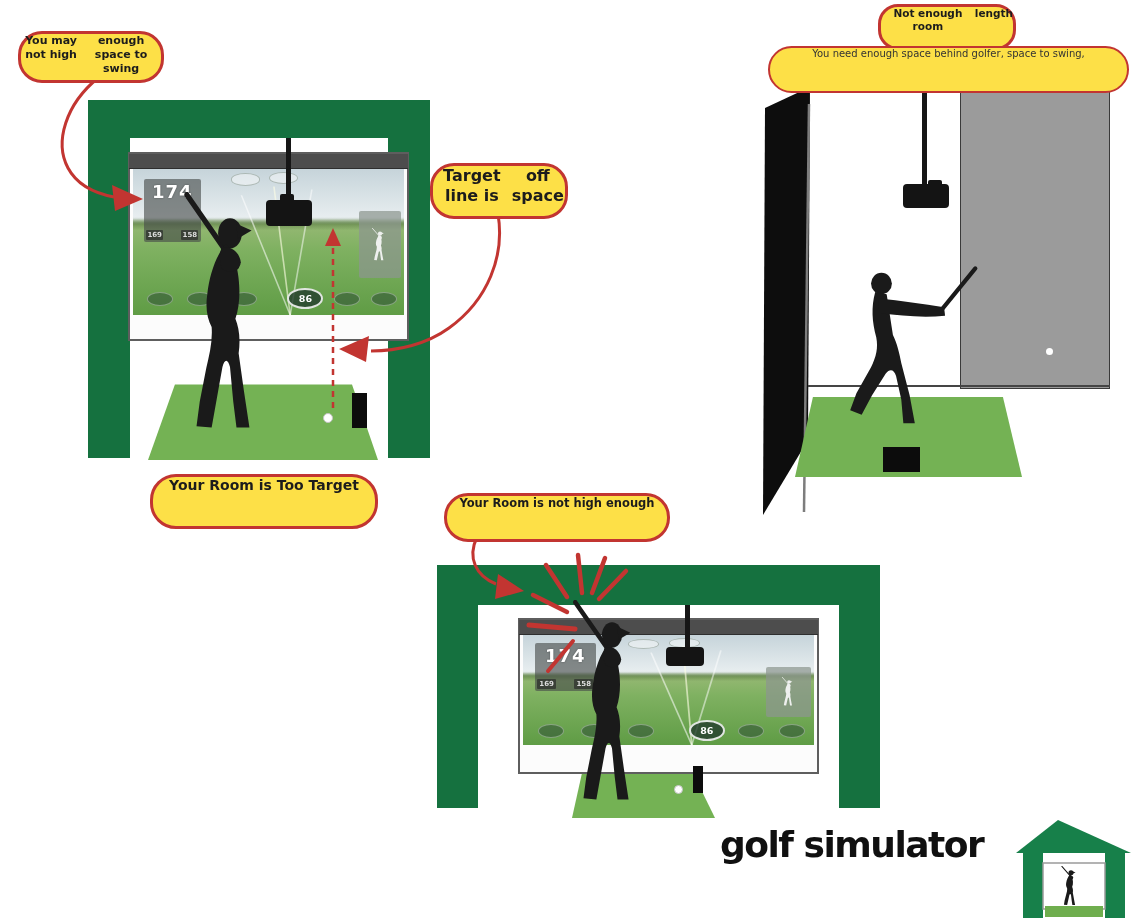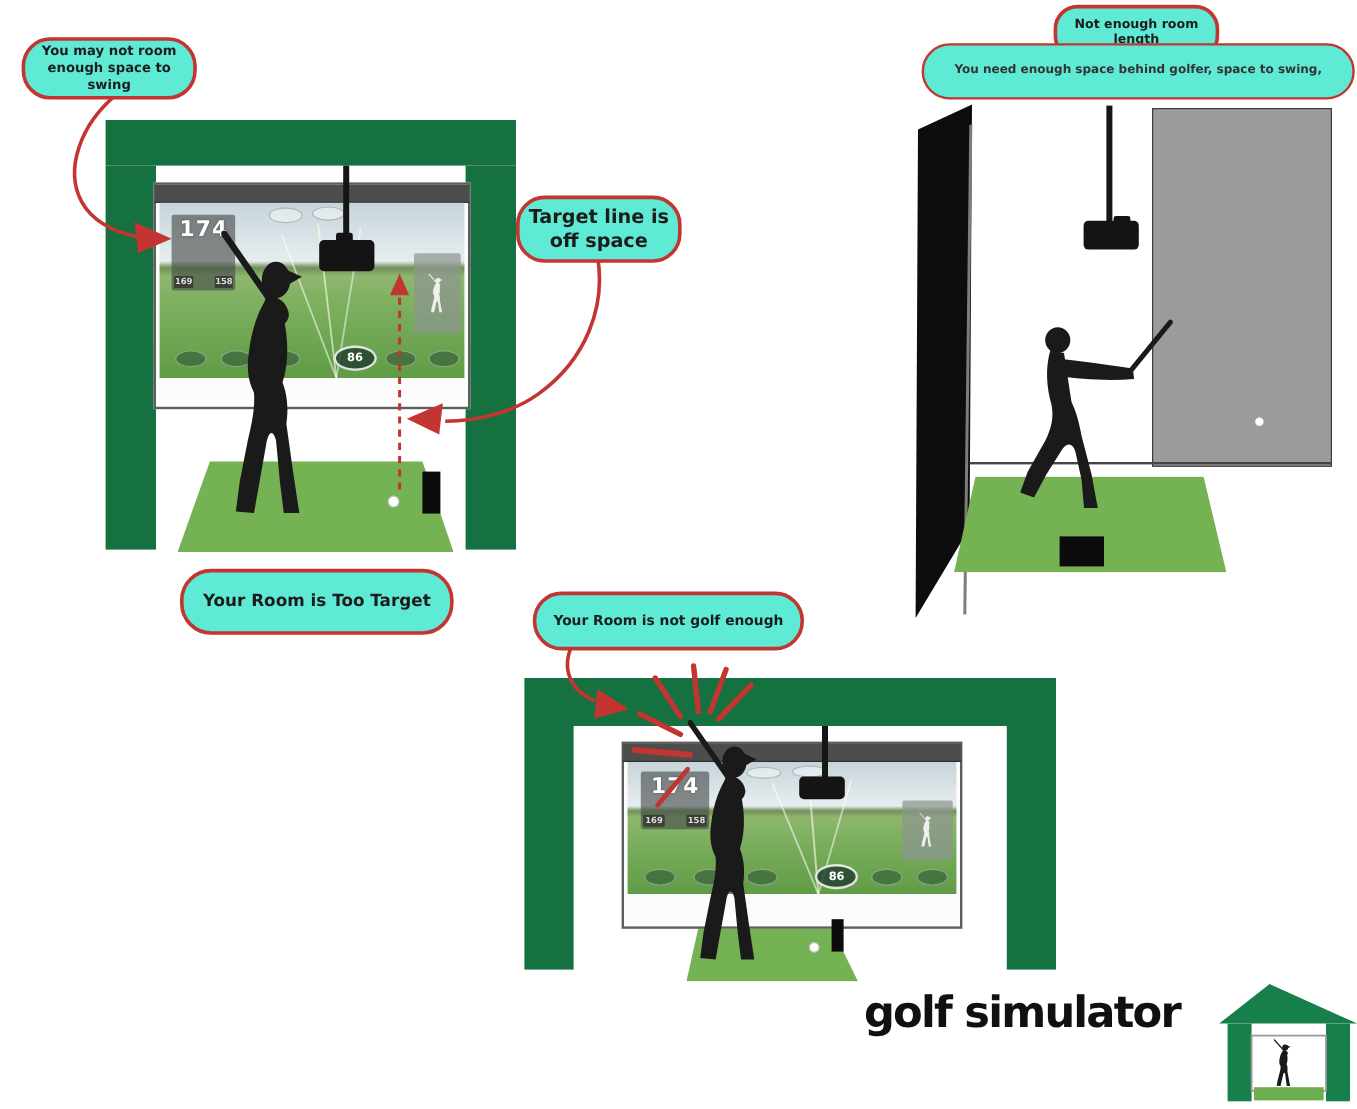--- a/index.html
+++ b/index.html
@@ -8,31 +8,31 @@
     --mat:#74b254;
     --red:#c23531;
     --wallgray:#9b9b9b;
   }
   html,body{margin:0;padding:0;background:#fff;}
   body{font-family:"DejaVu Sans","Liberation Sans",sans-serif;}
   #canvas{position:relative;width:1131px;height:924px;background:#fff;overflow:hidden;}
 
   
   .bubble{
-    position:absolute;background:#5eead4;border:3px solid var(--red);
-    border-radius:24px;display:flex;flex-direction:column;justify-content:center;
+    position:absolute;background:#fde047;border:3px solid var(--red);
+    border-radius:24px;display:flex;flex-direction:row;justify-content:center;
     text-align:center;color:#1c1c1c;font-weight:bold;z-index:60;line-height:1.25;
   }
   .bubble span{display:block;}
 
   
   .beam,.pillar{position:absolute;background:var(--green);z-index:1;}
 
   
-  .sim-screen{position:absolute;background:#fcfcfc;border:2px solid #5e5e5e;z-index:3;}
+  .sim-screen{position:absolute;background:#fcfcfc;border:2px solid #5e5e5e;z-index:3;padding-left:17px;}
   .sim-bar{position:absolute;left:-1px;right:-1px;top:0;height:14px;background:#4d4d4d;border-bottom:1px solid #2e2e2e;}
   .sim-img{position:absolute;left:3px;right:3px;top:15px;
     background:
       linear-gradient(180deg, rgba(78,114,58,0) 33%, rgba(74,108,55,.55) 37%, rgba(78,114,58,0) 42%),
       linear-gradient(180deg,#c6d4da 0%,#e8eef0 34%,#95b873 38%,#7fb161 55%,#5f9c45 100%);
     overflow:hidden;}
   .hud{position:absolute;left:4%;top:7%;width:21%;height:40%;background:rgba(70,75,72,.62);
     border-radius:2px;display:flex;flex-direction:column;align-items:center;justify-content:space-between;padding:2px 0;}
   .hud .dist{color:#fff;font-weight:bold;font-size:18px;letter-spacing:1px;text-shadow:0 0 2px rgba(0,0,0,.4);}
   .hud .subs{display:flex;gap:18px;width:92%;justify-content:center;}
@@ -133,21 +133,21 @@
 
     <div class="mat" style="left:148px;top:383px;width:230px;height:77px;clip-path:polygon(11.7% 2%,88.7% 2%,100% 100%,0% 100%)"></div>
     <div class="tray" style="left:352px;top:393px;width:15px;height:35px"></div>
     <div class="ball" style="left:323px;top:413px;width:8px;height:8px"></div>
 
     <svg class="golfer" style="left:176px;top:192px" width="108" height="248" viewBox="0 0 100 180" preserveAspectRatio="none">
         <use href="#golfer-back"></use>
       </svg>
 
     <div class="bubble" style="left:18px;top:31px;width:140px;height:46px;font-size:11px">
-      <span>You may not room</span>
+      <span>You may not high</span>
       <span>enough space to swing</span>
     </div>
     <div class="bubble" style="left:430px;top:163px;width:132px;height:50px;font-size:16px">
       <span>Target line is</span>
       <span>off space</span>
     </div>
     <div class="bubble" style="left:150px;top:474px;width:222px;height:49px;font-size:14px;border-radius:26px">
       <span>Your Room is Too Target</span>
     </div>
   </div>
@@ -169,21 +169,21 @@
     <div class="tray" style="left:883px;top:447px;width:37px;height:25px"></div>
 
     <svg class="golfer" style="left:846px;top:262px" width="146" height="172" viewBox="0 0 140 160" preserveAspectRatio="none">
         <use href="#golfer-ft"></use>
       </svg>
 
     <div class="bubble" style="left:878px;top:4px;width:132px;height:40px;font-size:10.5px;border-radius:20px">
       <span>Not enough room</span>
       <span>length</span>
     </div>
-    <div class="bubble" style="left:768px;top:36px;width:357px;height:43px;font-size:10px;font-weight:700;color:#333;border-width:2.5px">
+    <div class="bubble" style="left:768px;top:46px;width:357px;height:43px;font-size:10px;font-weight:400;color:#333;border-width:2.5px">
       <span>You need enough space behind golfer, space to swing,</span>
     </div>
   </div>
 
   <div>
     <div class="beam" style="left:437px;top:565px;width:443px;height:40px"></div>
     <div class="pillar" style="left:437px;top:605px;width:41px;height:203px"></div>
     <div class="pillar" style="left:839px;top:605px;width:41px;height:203px"></div>
 
     <div class="sim-screen" style="left:518px;top:618px;width:280px;height:152px">
@@ -222,21 +222,21 @@
 
     <div class="mat" style="left:572px;top:773px;width:143px;height:45px;clip-path:polygon(7% 0%,84.6% 0%,100% 100%,0% 100%)"></div>
     <div class="tray" style="left:693px;top:766px;width:10px;height:27px"></div>
     <div class="ball" style="left:674px;top:785px;width:7px;height:7px"></div>
 
     <svg class="golfer" style="left:566px;top:600px" width="92" height="210" viewBox="0 0 100 180" preserveAspectRatio="none">
         <use href="#golfer-back"></use>
       </svg>
 
     <div class="bubble" style="left:444px;top:493px;width:220px;height:43px;font-size:11.5px">
-      <span>Your Room is not golf enough</span>
+      <span>Your Room is not high enough</span>
     </div>
   </div>
 
   <svg id="overlay" width="1131" height="924" viewBox="0 0 1131 924">
     <g stroke="#c23531" fill="none" stroke-width="3">
       <path d="M 98,78 C 66,104 54,142 68,168 C 76,183 93,193 114,197"></path>
       <path d="M 498,214 C 505,256 488,300 449,328 C 427,344 398,351 371,351"></path>
       <path d="M 477,537 C 467,558 476,576 496,584"></path>
       <line x1="944" y1="44" x2="940" y2="49" stroke-width="2"></line>
     </g>

